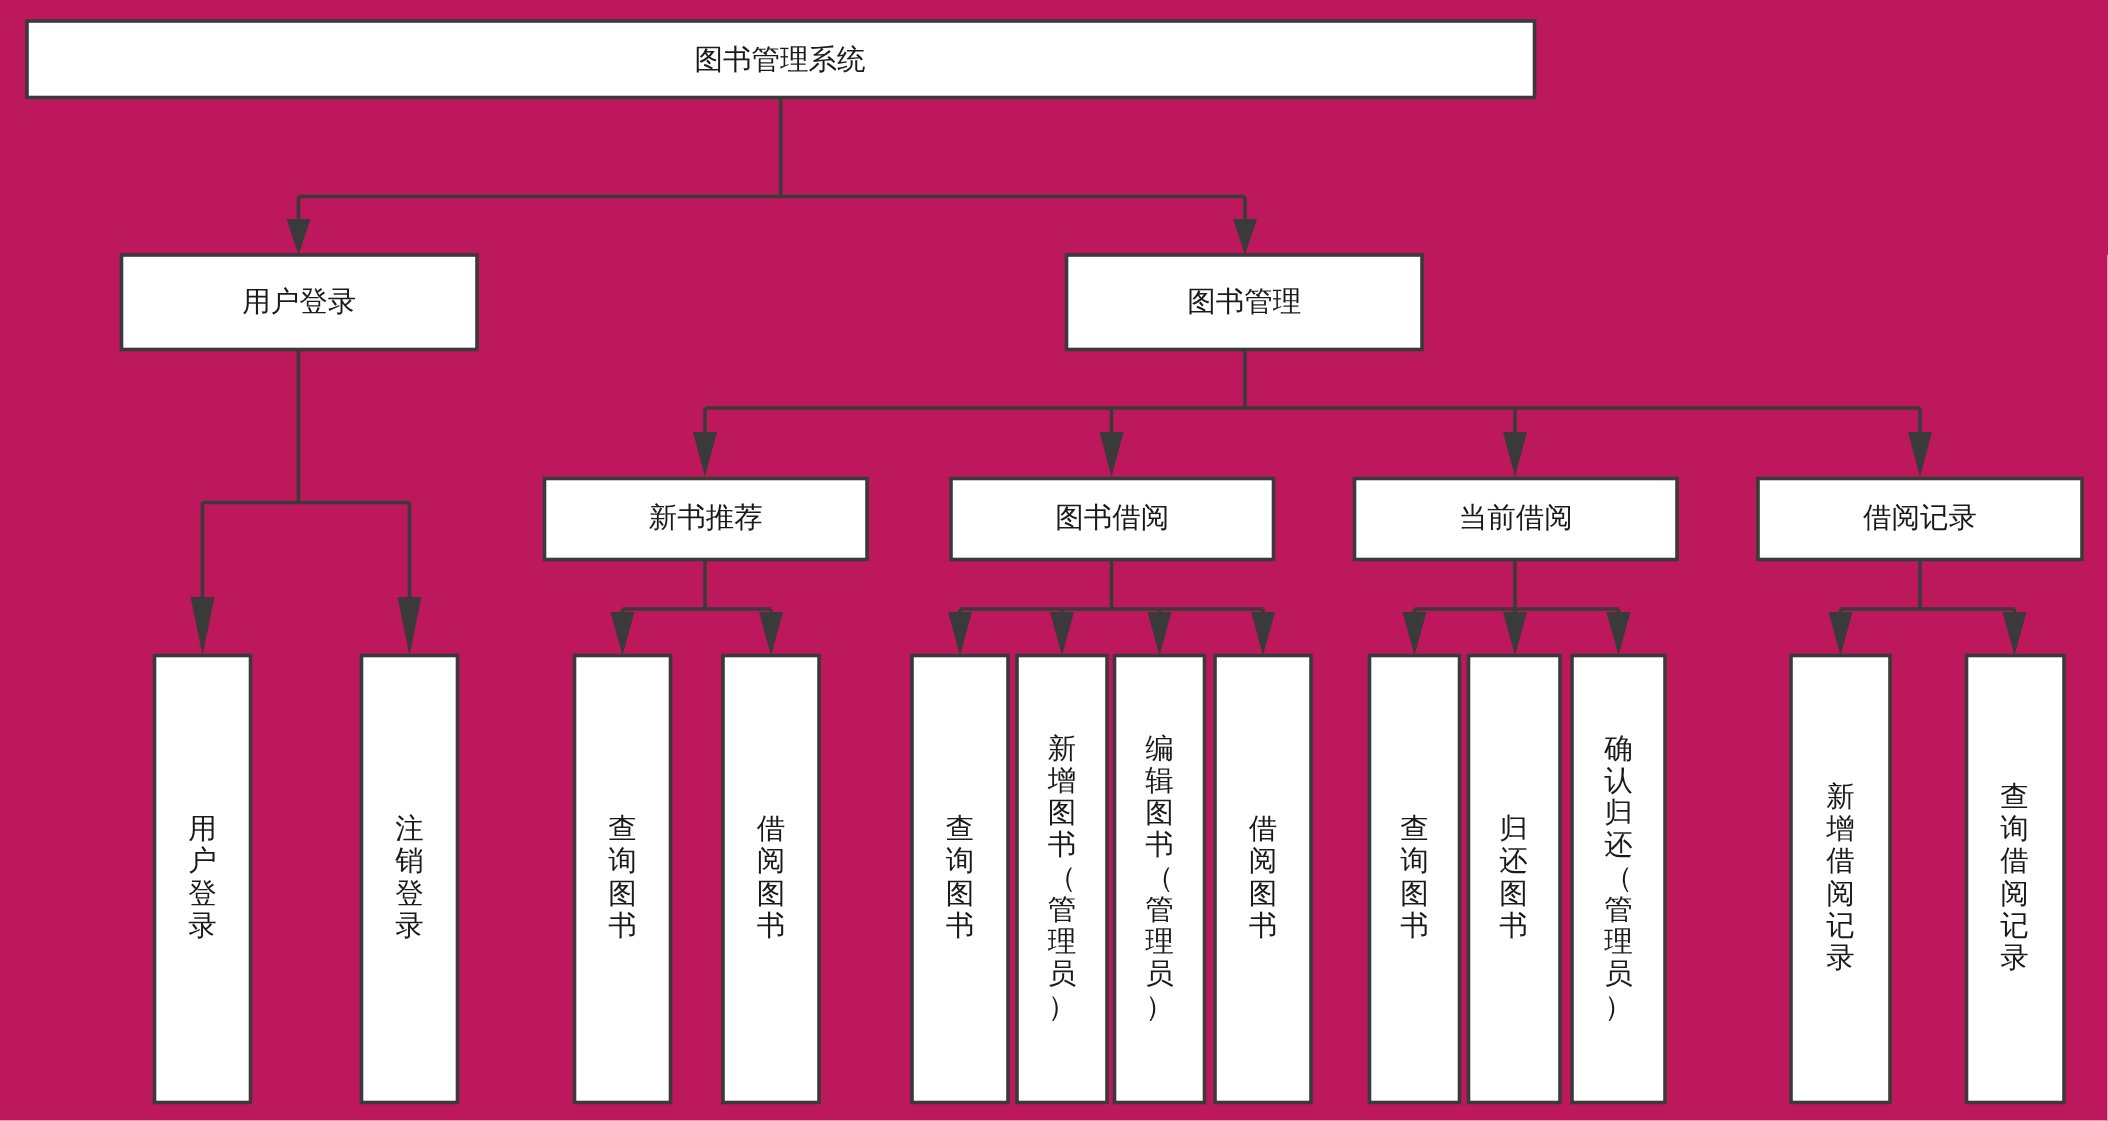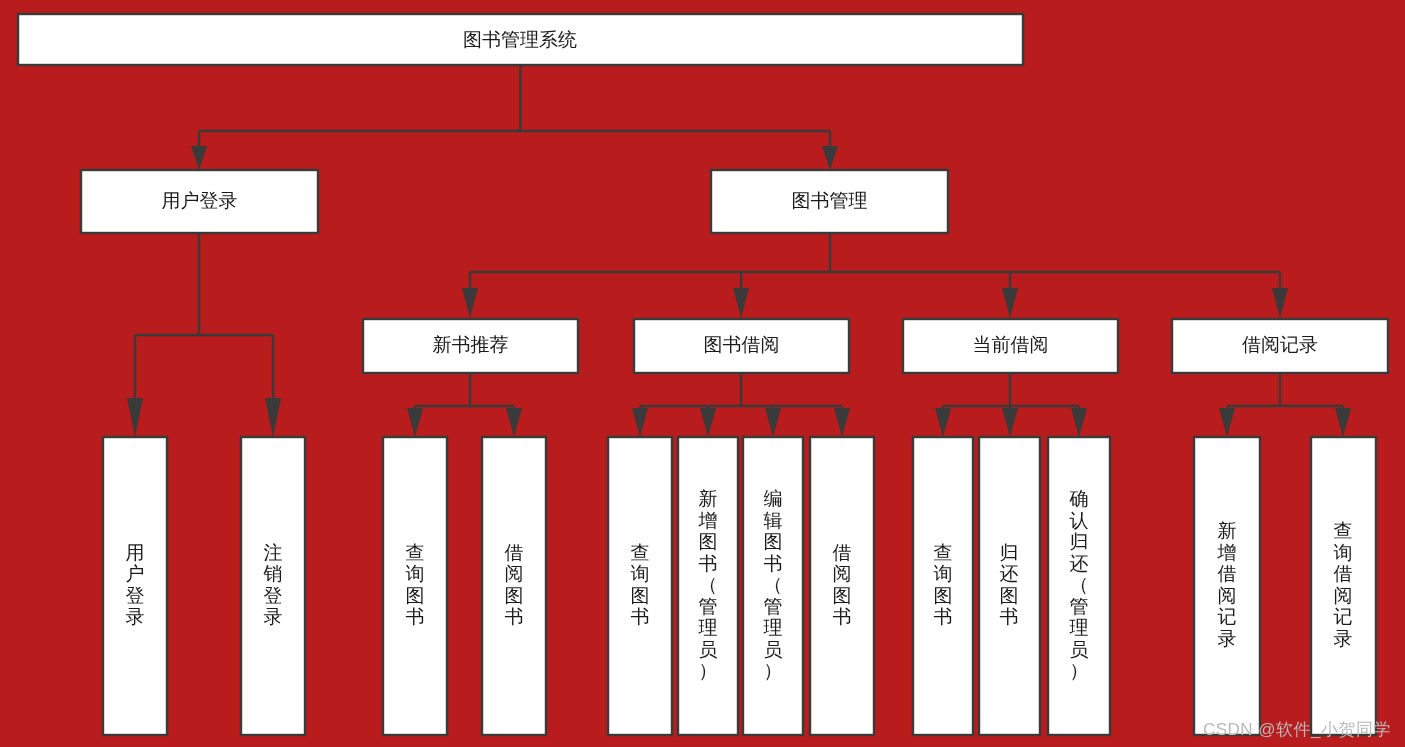--- a/index.html
+++ b/index.html
@@ -11,21 +11,21 @@
   body {
     width: 1405px;
     height: 747px;
     overflow: hidden;
     font-family: "Liberation Sans", "DejaVu Sans", sans-serif;
   }
   #diagram-root {
     position: relative;
     width: 1405px;
     height: 747px;
-    background: #b91c1c;
+    background: #be185d;
   }
   svg.diagram-svg {
     position: absolute;
     top: 0;
     left: 0;
     width: 1405px;
     height: 747px;
   }
   .node-box {
     fill: #ffffff;
@@ -254,15 +254,14 @@
       <text class="node-label-v" x="1227"><tspan x="1227" y="532.25">新</tspan><tspan x="1227" y="553.75">增</tspan><tspan x="1227" y="575.25">借</tspan><tspan x="1227" y="596.75">阅</tspan><tspan x="1227" y="618.25">记</tspan><tspan x="1227" y="639.75">录</tspan></text>
     </g>
 
     <g>
       <rect class="node-box" x="1311" y="437" width="65" height="298"></rect>
       <text class="node-label-v" x="1343"><tspan x="1343" y="532.25">查</tspan><tspan x="1343" y="553.75">询</tspan><tspan x="1343" y="575.25">借</tspan><tspan x="1343" y="596.75">阅</tspan><tspan x="1343" y="618.25">记</tspan><tspan x="1343" y="639.75">录</tspan></text>
     </g>
 
   </svg>
 
-  <div class="watermark-text">CSDN @软件_小贺同学</div>
 
 </div>
 
 </body></html>

